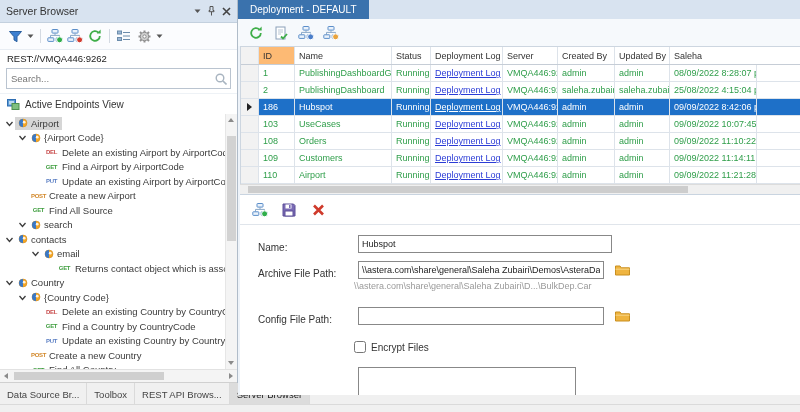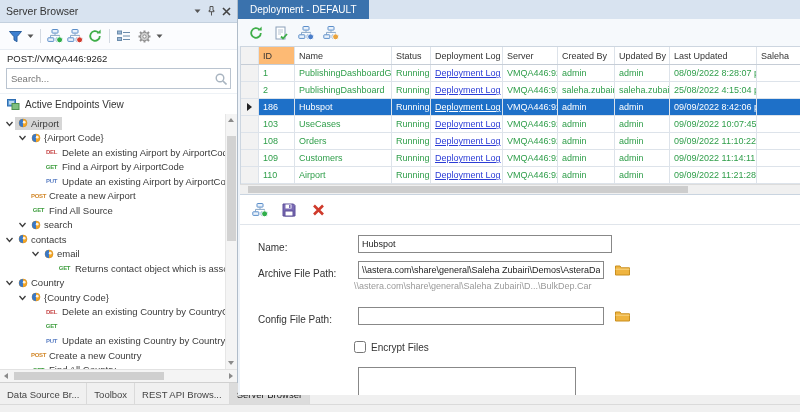--- a/index.html
+++ b/index.html
@@ -152,21 +152,21 @@
             <circle cx="6.5" cy="6.5" r="4.2" fill="#cfcfcf" stroke="#909090"></circle>
             <circle cx="6.5" cy="6.5" r="1.6" fill="#fff" stroke="#909090"></circle>
           </svg>
         </span>
       <span class="tbi narrow">
           <svg width="7" height="5">
             <path d="M0.5 0.5 L3.5 4 L6.5 0.5 z" fill="#555"></path>
           </svg>
         </span>
     </div>
-    <div class="lp-url">POST://VMQA446:9262</div>
+    <div class="lp-url">REST://VMQA446:9262</div>
     <div class="lp-search">
       <input type="text" placeholder="Search..." style="">
       <span class="tbi">
           <svg width="12" height="12">
             <circle cx="5" cy="5" r="3.8" fill="none" stroke="#a8b4c0" stroke-width="1.4"></circle>
             <line x1="8" y1="8" x2="11.5" y2="11.5" stroke="#a8b4c0" stroke-width="1.6"></line>
           </svg>
         </span>
     </div>
     <div class="lp-endpoints">
@@ -350,20 +350,21 @@
           <span class="chev"></span>
           <span class="t-wrap">
             <span class="m-badge" style="color:#c84b4b">DEL</span>
             <span>Delete an existing Country by CountryCode</span>
           </span>
         </div>
         <div class="tree-item" style="padding-left: 30px;">
           <span class="chev"></span>
           <span class="t-wrap">
             <span class="m-badge" style="color:#3f9e3f">GET</span>
+            <span>Find a Country by CountryCode</span>
           </span>
         </div>
         <div class="tree-item" style="padding-left: 30px;">
           <span class="chev"></span>
           <span class="t-wrap">
             <span class="m-badge" style="color:#5b7fc4">PUT</span>
             <span>Update an existing Country by CountryCode</span>
           </span>
         </div>
         <div class="tree-item" style="padding-left: 17px;">
@@ -444,21 +445,20 @@
     <div class="grid">
       <div class="g-row g-hdr" id="grid-head">
           <div class="g-cell g-marker"></div>
           <div class="g-cell hdr-id" style="width:36px">ID</div>
           <div class="g-cell" style="width:97px">Name</div>
           <div class="g-cell" style="width:39px">Status</div>
           <div class="g-cell" style="width:72px">Deployment Log</div>
           <div class="g-cell" style="width:55px">Server</div>
           <div class="g-cell" style="width:57px">Created By</div>
           <div class="g-cell" style="width:55px">Updated By</div>
-          <div class="g-cell" style="width:87px">Last Updated</div>
           <div class="g-cell" style="flex:1;border-right:0;width:46px">Saleha</div>
         </div>
       <div id="grid-body">
           <div class="g-row">
             <div class="g-cell g-marker"></div>
             <div class="g-cell" style="width:36px">1</div>
             <div class="g-cell" style="width:97px">PublishingDashboardGraphs</div>
             <div class="g-cell" style="width:39px">Running</div>
             <div class="g-cell lnk" style="width:72px">Deployment Log</div>
             <div class="g-cell" style="width:55px">VMQA446:9262</div>

